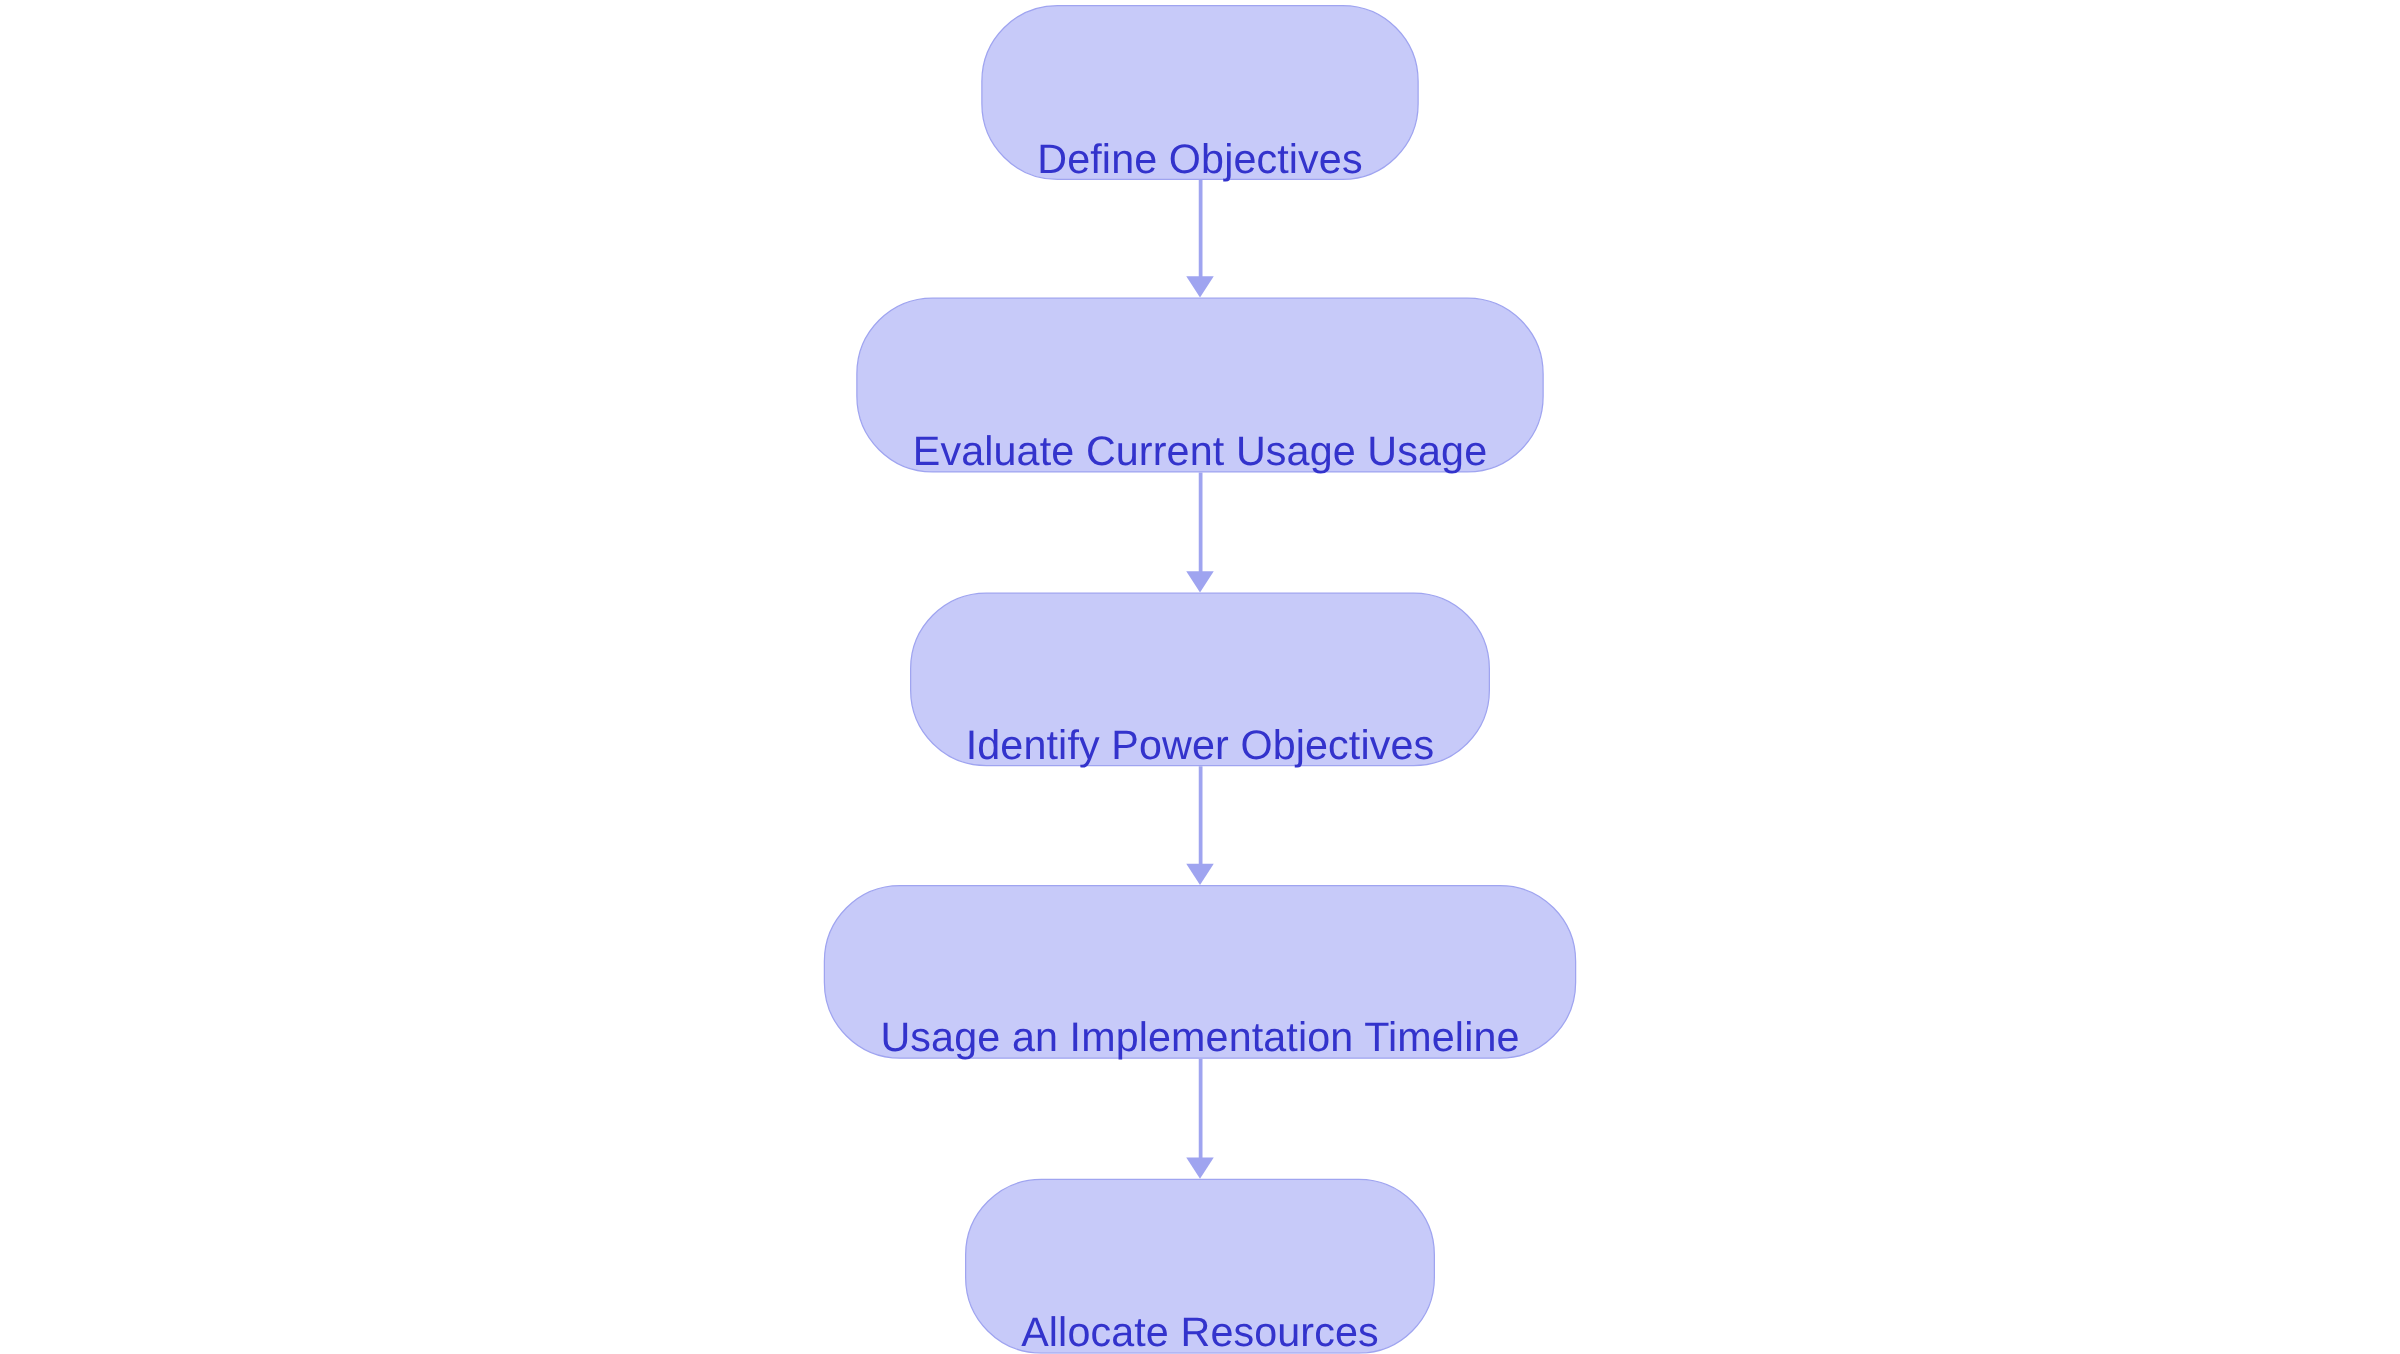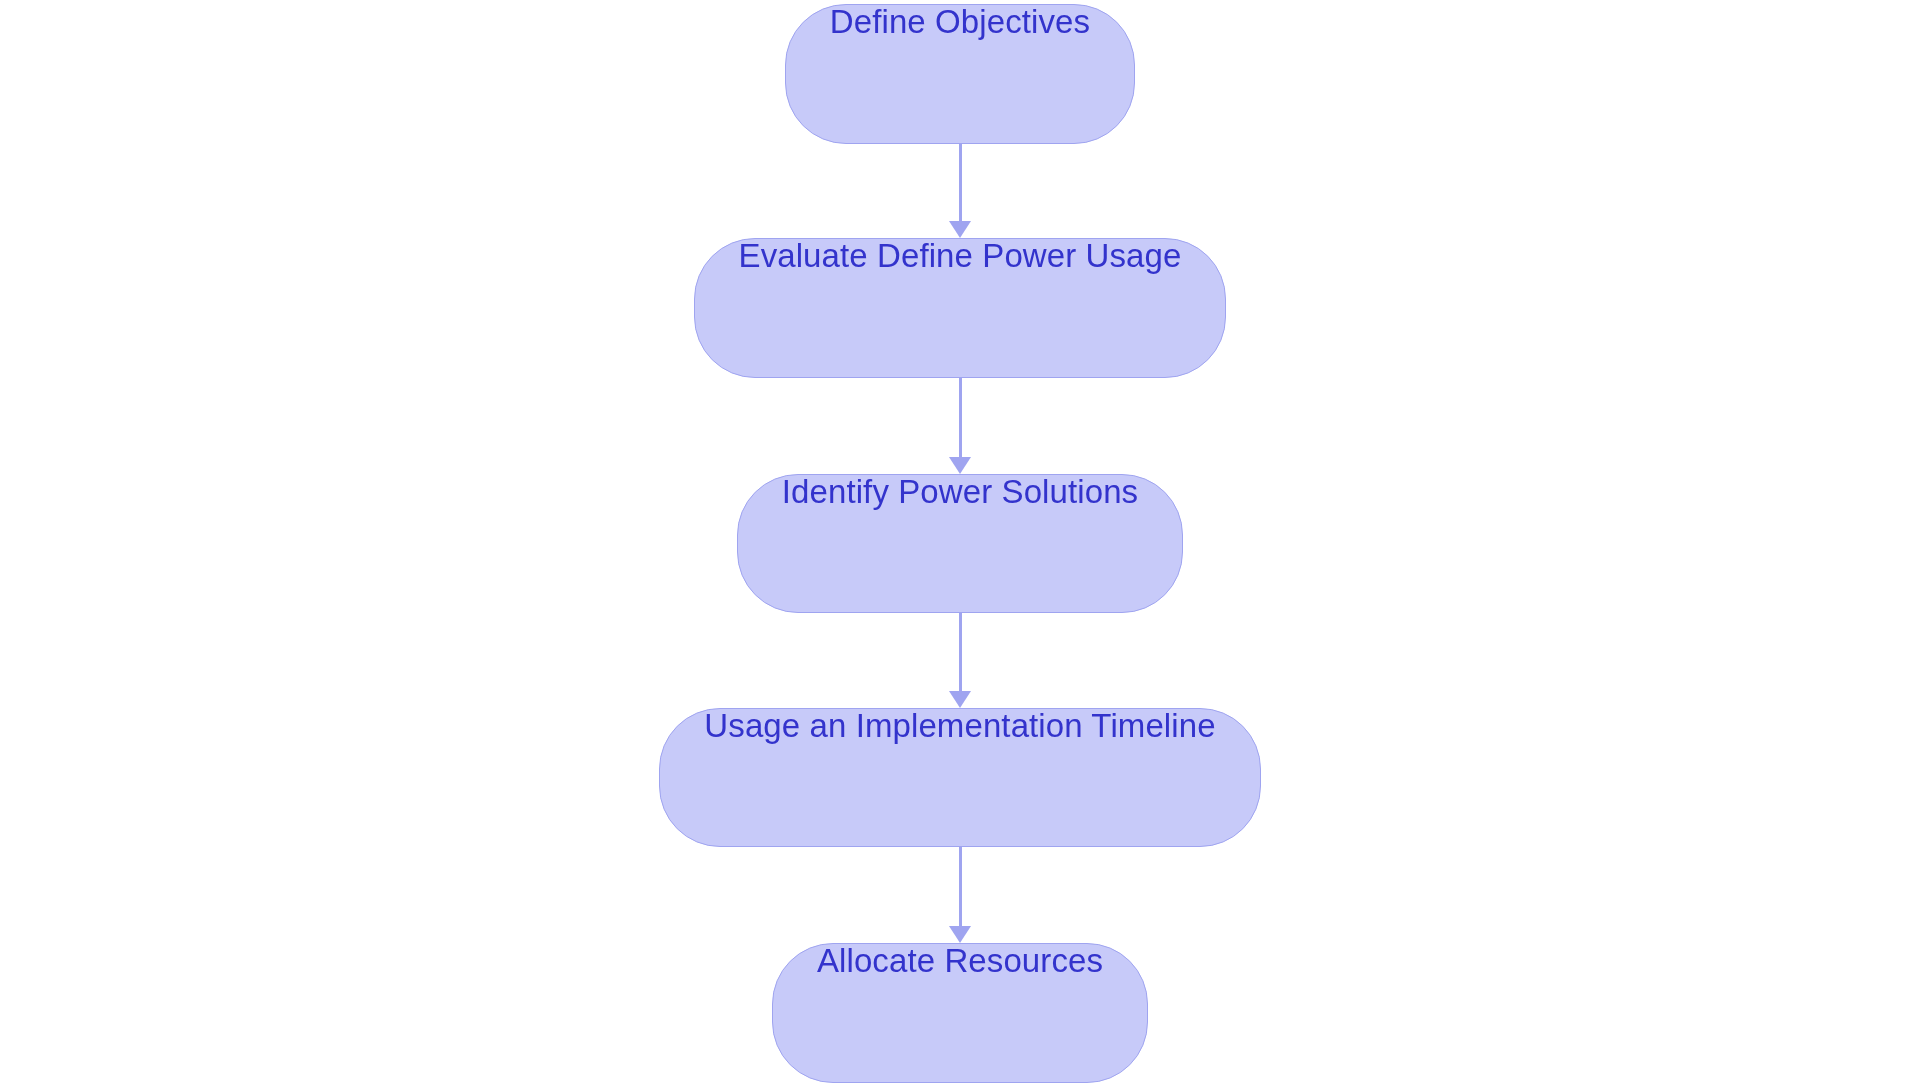--- a/index.html
+++ b/index.html
@@ -32,21 +32,21 @@
     display: flex;
     flex-direction: column;
     align-items: center;
     justify-content: flex-start;
   }
 
   
   .node {
     box-sizing: border-box;
     display: flex;
-    align-items: flex-start;
+    align-items: flex-end;
     justify-content: center;
     height: 157px;
     border-radius: 61px;
     background: #c7caf9;
     border: 1.6px solid #9fa4f0;
     padding: 0 44px;
     white-space: nowrap;
   }
   .node-label {
     color: #3333cc;
@@ -97,30 +97,30 @@
     <div class="node">
       <span class="node-label">Define Objectives</span>
     </div>
 
     <div class="connector conn-1">
       <div class="connector-line"></div>
       <div class="connector-head"></div>
     </div>
 
     <div class="node">
-      <span class="node-label">Evaluate Define Power Usage</span>
+      <span class="node-label">Evaluate Current Usage Usage</span>
     </div>
 
     <div class="connector conn-2">
       <div class="connector-line"></div>
       <div class="connector-head"></div>
     </div>
 
     <div class="node">
-      <span class="node-label">Identify Power Solutions</span>
+      <span class="node-label">Identify Power Objectives</span>
     </div>
 
     <div class="connector conn-3">
       <div class="connector-line"></div>
       <div class="connector-head"></div>
     </div>
 
     <div class="node">
       <span class="node-label">Usage an Implementation Timeline</span>
     </div>

